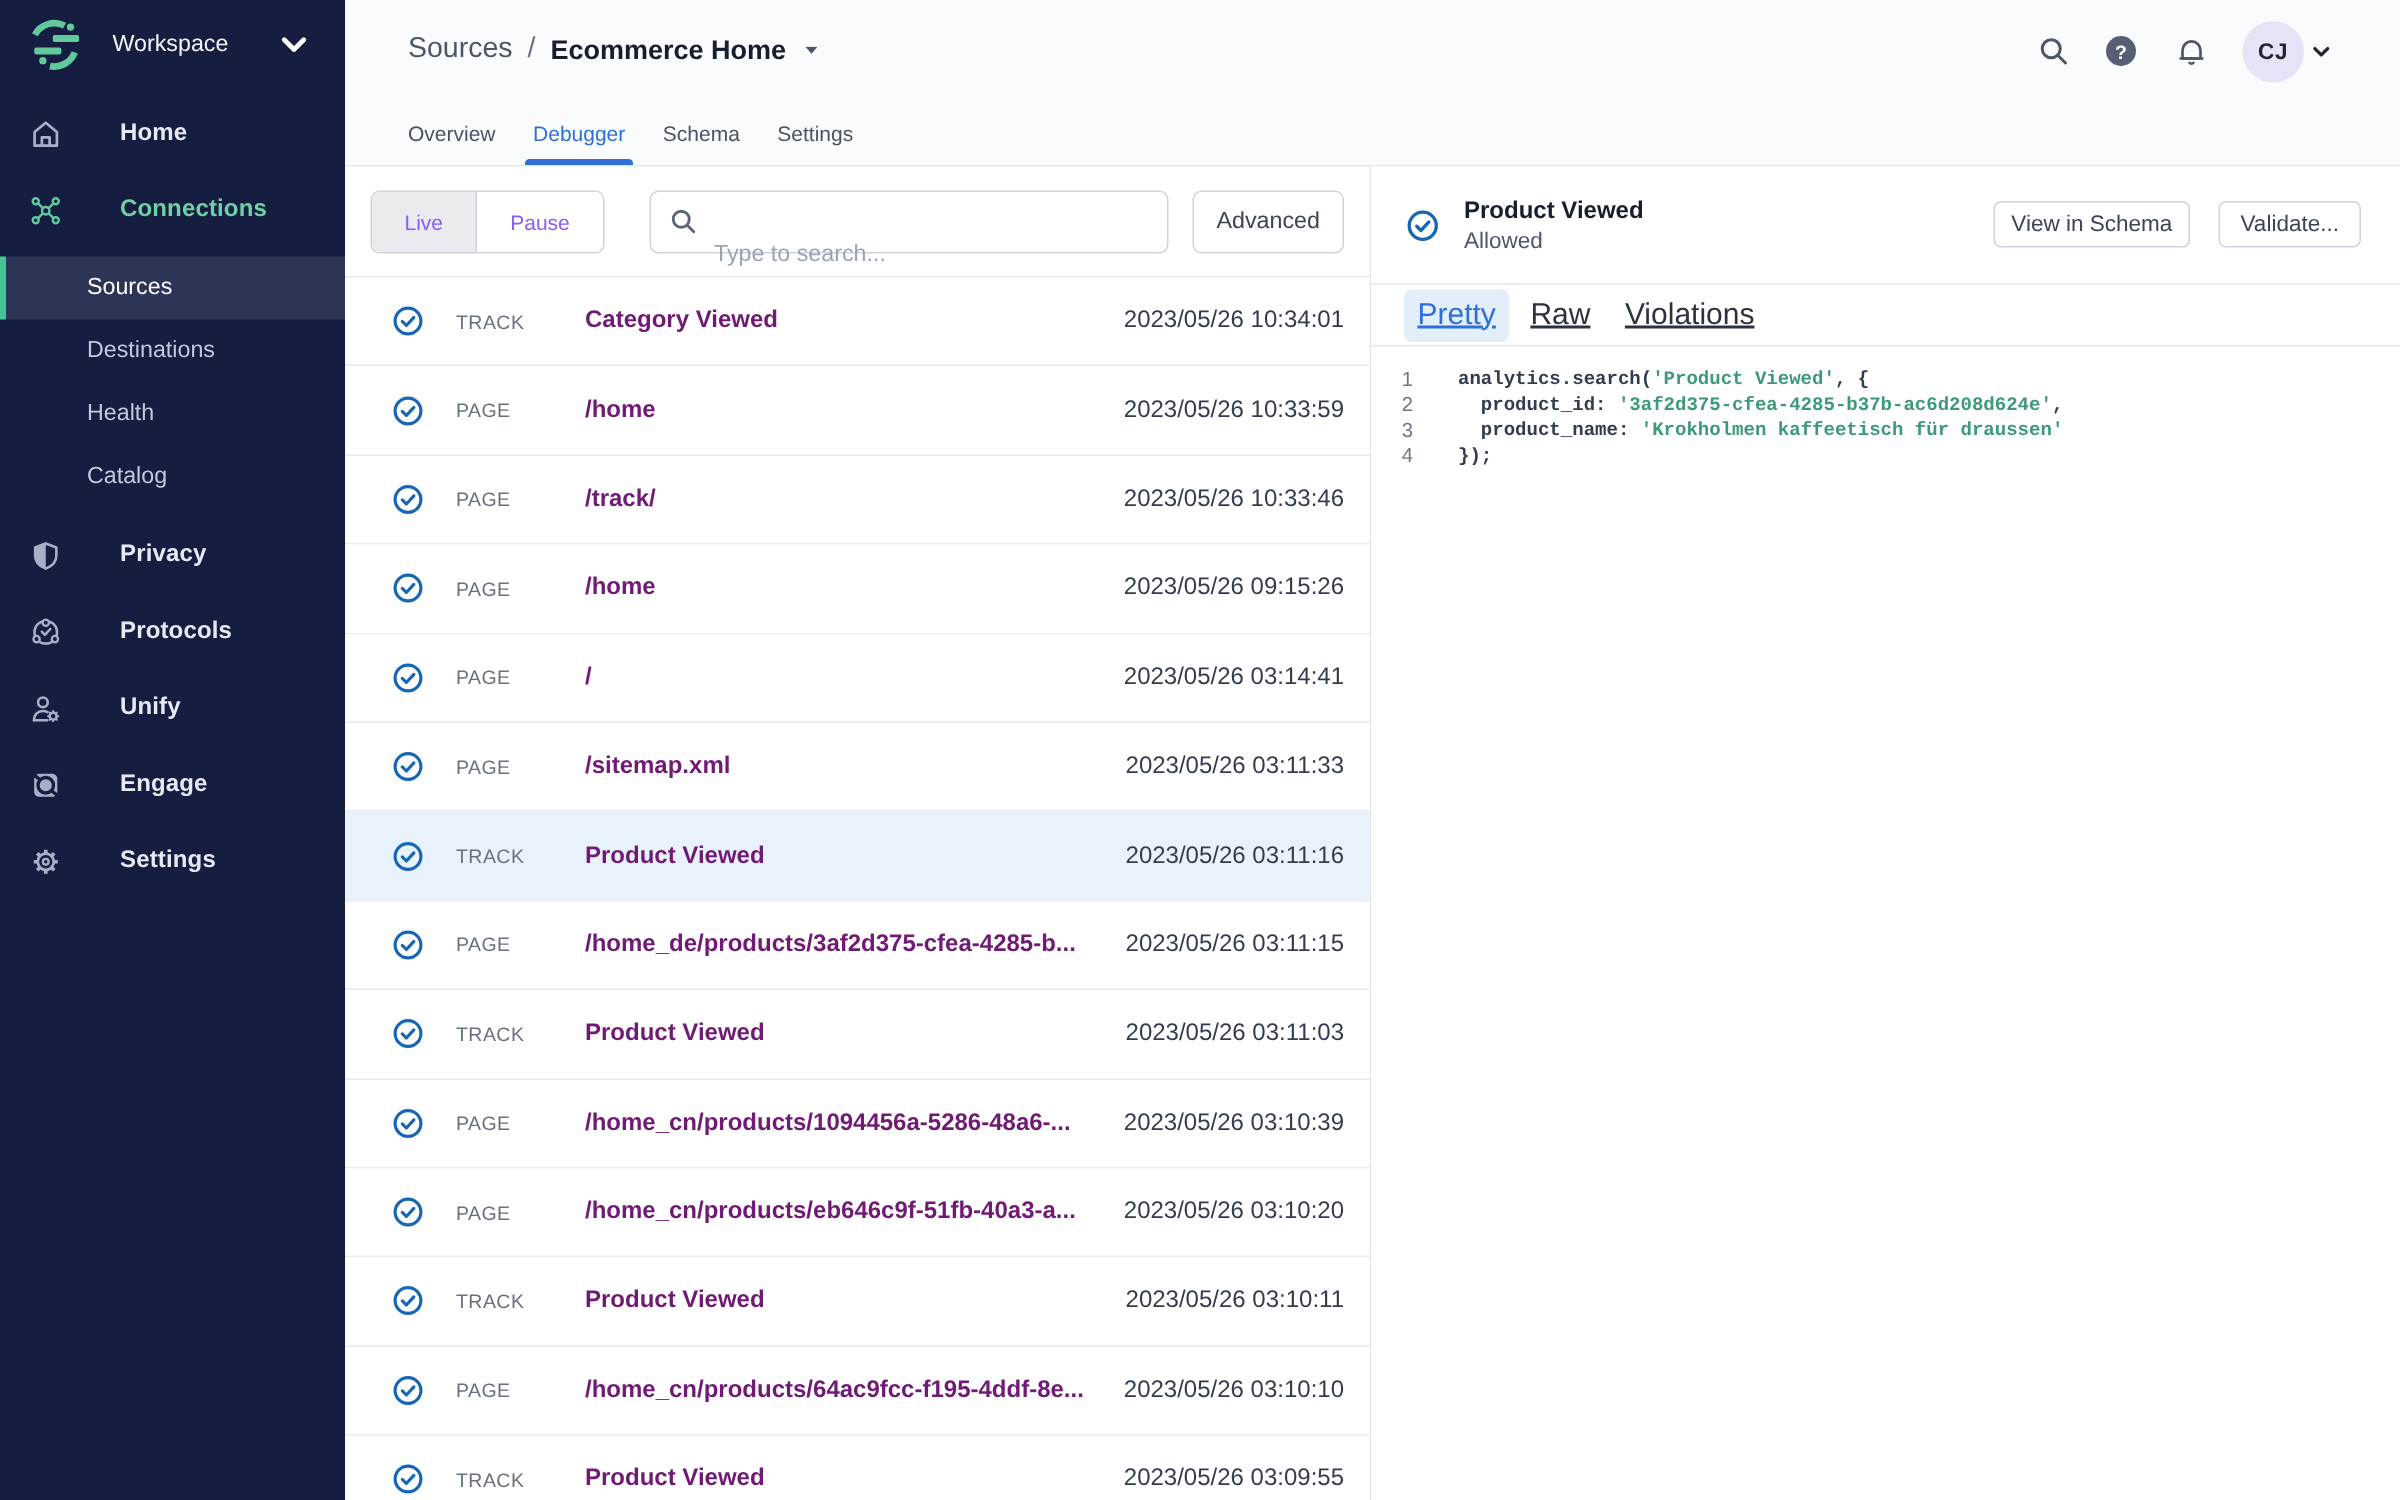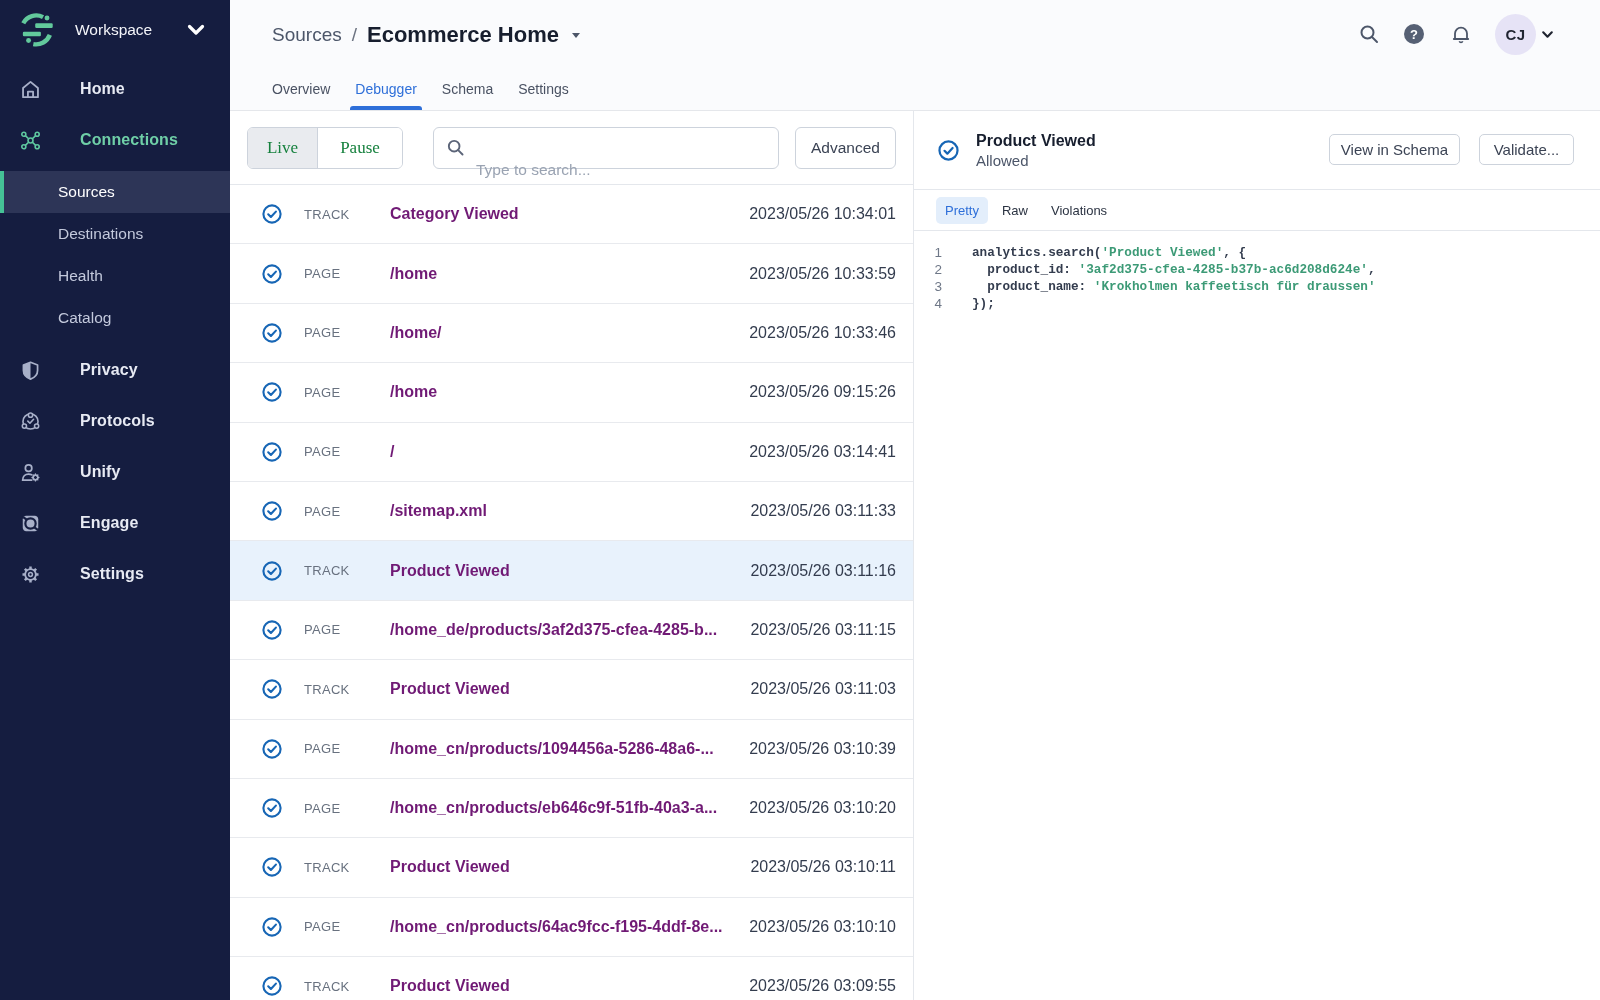--- a/index.html
+++ b/index.html
@@ -22,40 +22,40 @@
   .sub-item { display:flex; align-items:center; height:42px; padding-left:58px; font-size:15.5px; color:#c3c9dc; cursor:pointer; position:relative; }
   .sub-item.selected { background:#2d3557; color:#ffffff; }
   .sub-item.selected::before { content:""; position:absolute; left:0; top:0; bottom:0; width:4px; background:#45c296; }
 
   
   .main { position:absolute; left:230px; top:0; width:1370px; height:1000px; background:#fff; }
   .topbar { position:relative; height:68px; background:#fafbfd; }
   .breadcrumb { position:absolute; left:42px; top:22px; font-size:19px; color:#4c5669; display:flex; align-items:center; }
   .crumb-root { color:#4c5669; }
   .crumb-sep { margin:0 10px; color:#6b7280; }
-  .crumb-current { color:#171e2e; font-weight:700; font-size:22px; }
+  .crumb-current { color:#171e2e; font-weight:700; font-size:18px; }
   .crumb-caret { margin-left:13px; width:8px; height:5px; }
   .top-icons { position:absolute; right:45px; top:0; height:68px; display:flex; align-items:center; }
   .ticon { width:22px; height:22px; }
   .ticon.search { margin-right:24px; }
   .help-circle { width:20px; height:20px; border-radius:50%; background:#566074; color:#fff; display:flex; align-items:center; justify-content:center; font-size:13px; font-weight:700; margin-right:26px; }
   .ticon.bell { margin-right:23px; }
   .avatar { width:41px; height:41px; border-radius:50%; background:#e6e3f6; color:#1f2430; font-size:15px; font-weight:700; display:flex; align-items:center; justify-content:center; letter-spacing:.5px; }
   .av-chevron { width:15px; height:15px; margin-left:4px; }
 
   .tabs { height:43px; background:#fafbfd; border-bottom:1px solid #e5e7eb; display:flex; padding-left:42px; }
   .tab { font-size:14px; color:#4a5263; display:flex; align-items:center; margin-right:25px; position:relative; cursor:pointer; }
   .tab.active { color:#2e6fd9; font-weight:400; }
   .tab.active::after { content:""; position:absolute; left:-5px; right:-5px; bottom:0; height:4px; background:#2e6fd9; border-radius:3px 3px 0 0; }
 
   .content { position:absolute; top:111px; left:0; right:0; bottom:0; display:flex; }
   .list-pane { width:684px; flex:0 0 684px; border-right:1px solid #e4e7ec; display:flex; flex-direction:column; }
   .toolbar { height:74px; flex:0 0 74px; border-bottom:1px solid #e4e7ec; display:flex; align-items:center; padding:0 17px; }
   .seg-group { display:flex; height:42px; border:1px solid #cdd3dc; border-radius:6px; overflow:hidden; background:#fff; }
-  .seg-btn { height:100%; display:flex; align-items:center; justify-content:center; font-size:17px; color:#15803d; background:#fff; cursor:pointer;font-family:Liberation Serif, serif; }
+  .seg-btn { height:100%; display:flex; align-items:center; justify-content:center; font-size:14px; color:#8b5cf6; background:#fff; cursor:pointer; }
   .seg-btn.live { width:70px; background:#e9ebef; border-right:1px solid #cdd3dc; }
   .seg-btn.pause { width:84px; }
   .searchbox { height:42px; flex:1; margin-left:30px; border:1px solid #cdd3dc; border-radius:6px; display:flex; align-items:center; padding:0 12px; background:#fff; }
   .searchbox svg { width:19px; height:19px; margin-right:11px; }
   .searchbox input { border:none; outline:none; flex:1; font-size:15.5px; font-family:"Liberation Sans",sans-serif; color:#3b4354; background:transparent;margin-top:44px; }
   .searchbox input::placeholder { color:#9aa3b2; }
   .adv-btn { height:42px; width:101px; margin-left:16px; border:1px solid #cdd3dc; border-radius:6px; background:#fff; font-size:15.5px; color:#3b4354; display:flex; align-items:center; justify-content:center; cursor:pointer; }
 
   .rows { flex:1; overflow:hidden; }
   .row { height:59.4px; display:flex; align-items:center; border-bottom:1px solid #e8eaee; padding:0 17px 0 32px; background:#fff; }
@@ -69,21 +69,21 @@
   .detail-pane { flex:1; display:flex; flex-direction:column; background:#fff; }
   .detail-header { height:79px; flex:0 0 79px; border-bottom:1px solid #e4e7ec; display:flex; align-items:center; padding:0 26px 0 24px; }
   .detail-header .check { width:21px; height:21px; flex:0 0 21px; margin-right:17px; }
   .dh-text { flex:1; }
   .dh-title { font-size:16px; font-weight:700; color:#171e2e; line-height:21px; }
   .dh-status { font-size:15px; color:#4c5669; line-height:20px; }
   .dh-btn { height:31px; position:relative; top:-1px; border:1px solid #cdd3dc; border-radius:5px; background:#fff; font-size:15px; color:#3b4354; display:flex; align-items:center; justify-content:center; cursor:pointer; }
   .dh-btn.schema { width:131px; margin-right:19px; }
   .dh-btn.validate { width:95px; }
   .detail-tabs { height:41px; flex:0 0 41px; border-bottom:1px solid #e4e7ec; display:flex; align-items:center; padding-left:22px; }
-  .dtab { font-size:13px; color:#2b3342; padding:6px 9px; border-radius:5px; margin-right:5px; cursor:pointer; }
+  .dtab { font-size:20px; color:#2b3342; padding:6px 9px; border-radius:5px; margin-right:5px; cursor:pointer;text-decoration:underline; }
   .dtab.active { background:#e3eefb; color:#2e6fd9; }
   .codearea { flex:1; padding-top:13px; font-family:"Liberation Mono", monospace; font-size:12.7px; font-weight:700; }
   .codeline { display:flex; line-height:17px; }
   .codeline .lnum { width:28px; flex:0 0 28px; text-align:right; color:#6e7787; font-weight:400; font-family:"Liberation Sans",sans-serif; font-size:13.5px; }
   .codeline .lcode { margin-left:30px; white-space:pre; color:#333c4e; }
   .codeline .str { color:#3c9a76; }
 </style>
 </head>
 <body>
 
@@ -277,21 +277,21 @@
     <span class="etype">PAGE</span>
     <span class="ename">/home</span>
     <span class="etime">2023/05/26 10:33:59</span>
             </div>
             <div class="row">
     <svg class="check" viewBox="0 0 20 20" fill="none">
       <circle cx="10" cy="10" r="8.6" stroke="#1766b5" stroke-width="2.1"></circle>
       <path d="M6.2 10.3 L8.9 13 L13.9 7.6" stroke="#1766b5" stroke-width="2.1" stroke-linecap="round" stroke-linejoin="round"></path>
     </svg>
     <span class="etype">PAGE</span>
-    <span class="ename">/home/</span>
+    <span class="ename">/track/</span>
     <span class="etime">2023/05/26 10:33:46</span>
             </div>
             <div class="row">
     <svg class="check" viewBox="0 0 20 20" fill="none">
       <circle cx="10" cy="10" r="8.6" stroke="#1766b5" stroke-width="2.1"></circle>
       <path d="M6.2 10.3 L8.9 13 L13.9 7.6" stroke="#1766b5" stroke-width="2.1" stroke-linecap="round" stroke-linejoin="round"></path>
     </svg>
     <span class="etype">PAGE</span>
     <span class="ename">/home</span>
     <span class="etime">2023/05/26 09:15:26</span>

